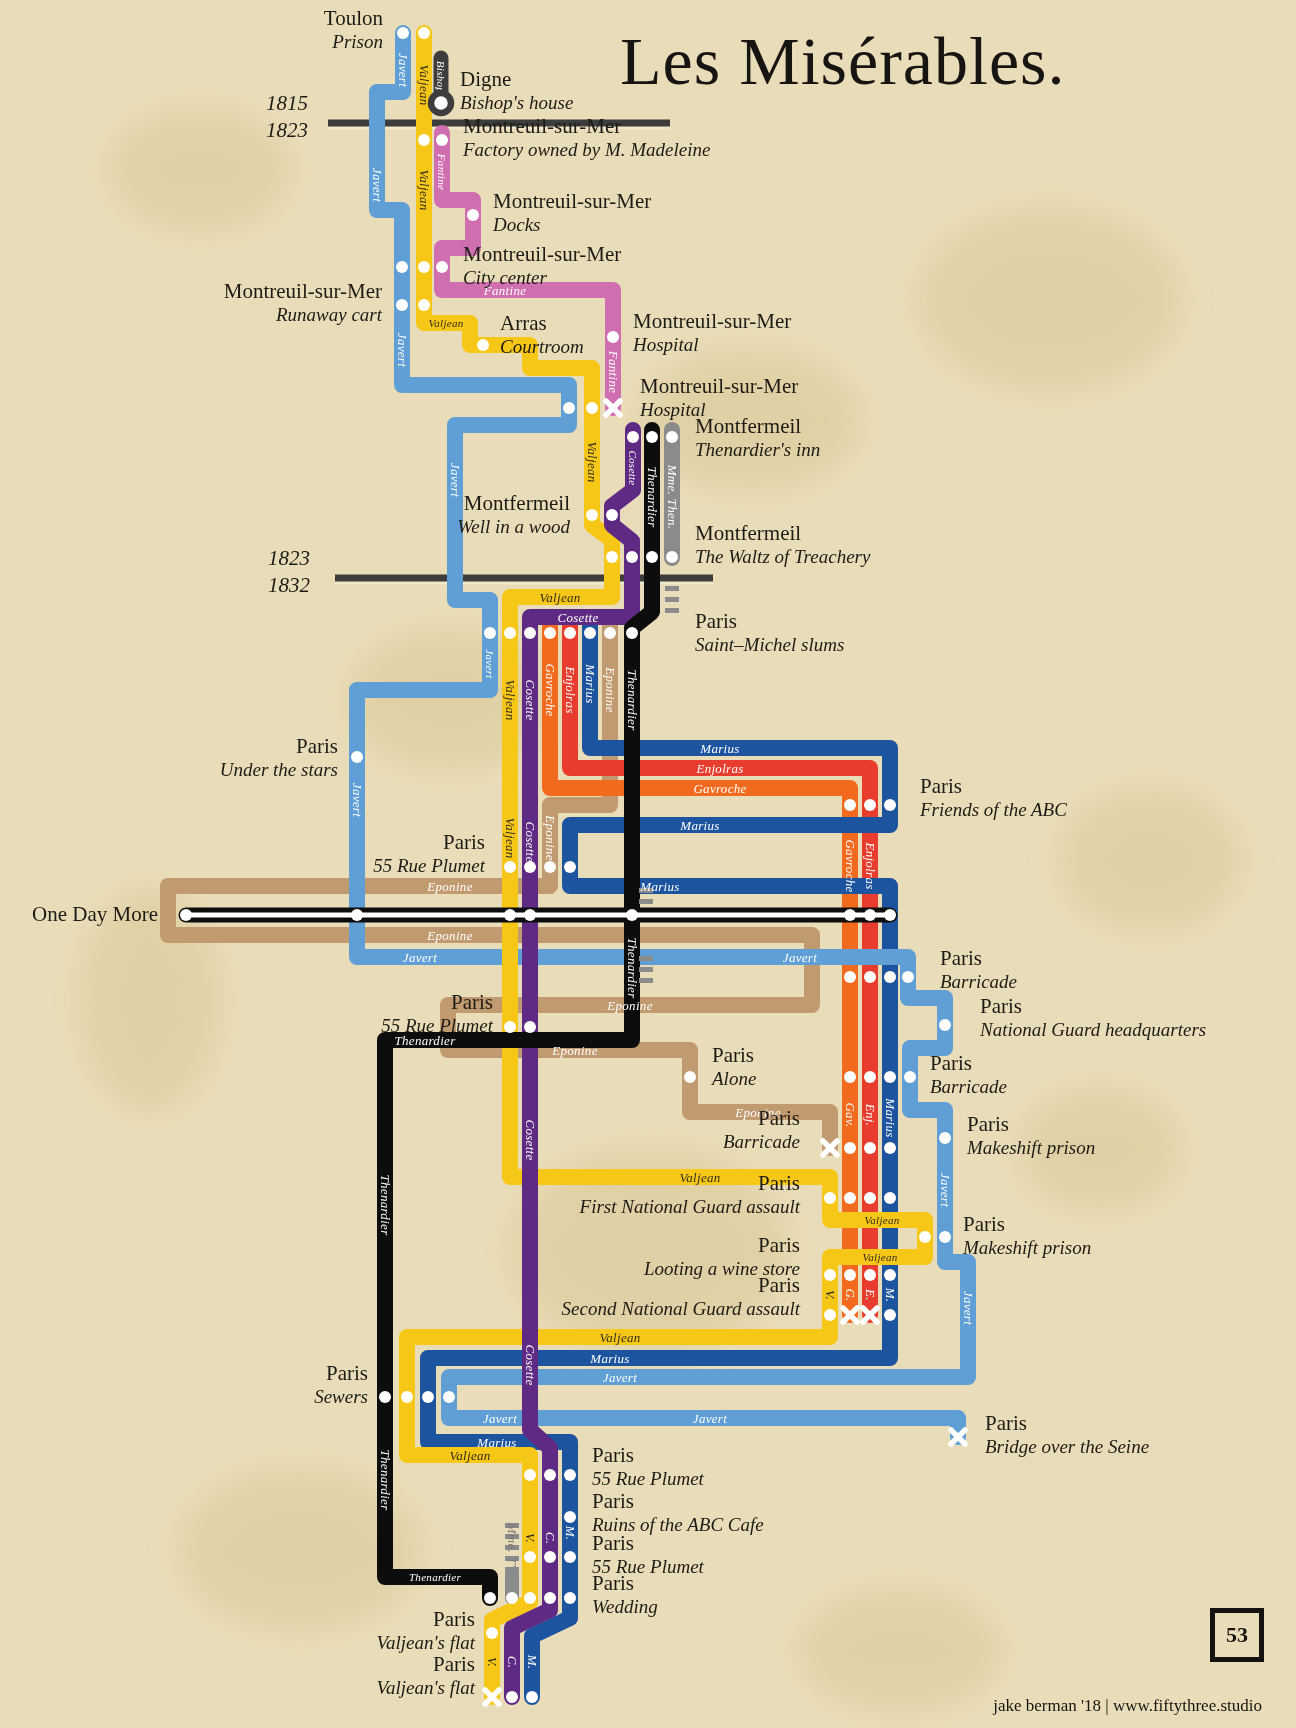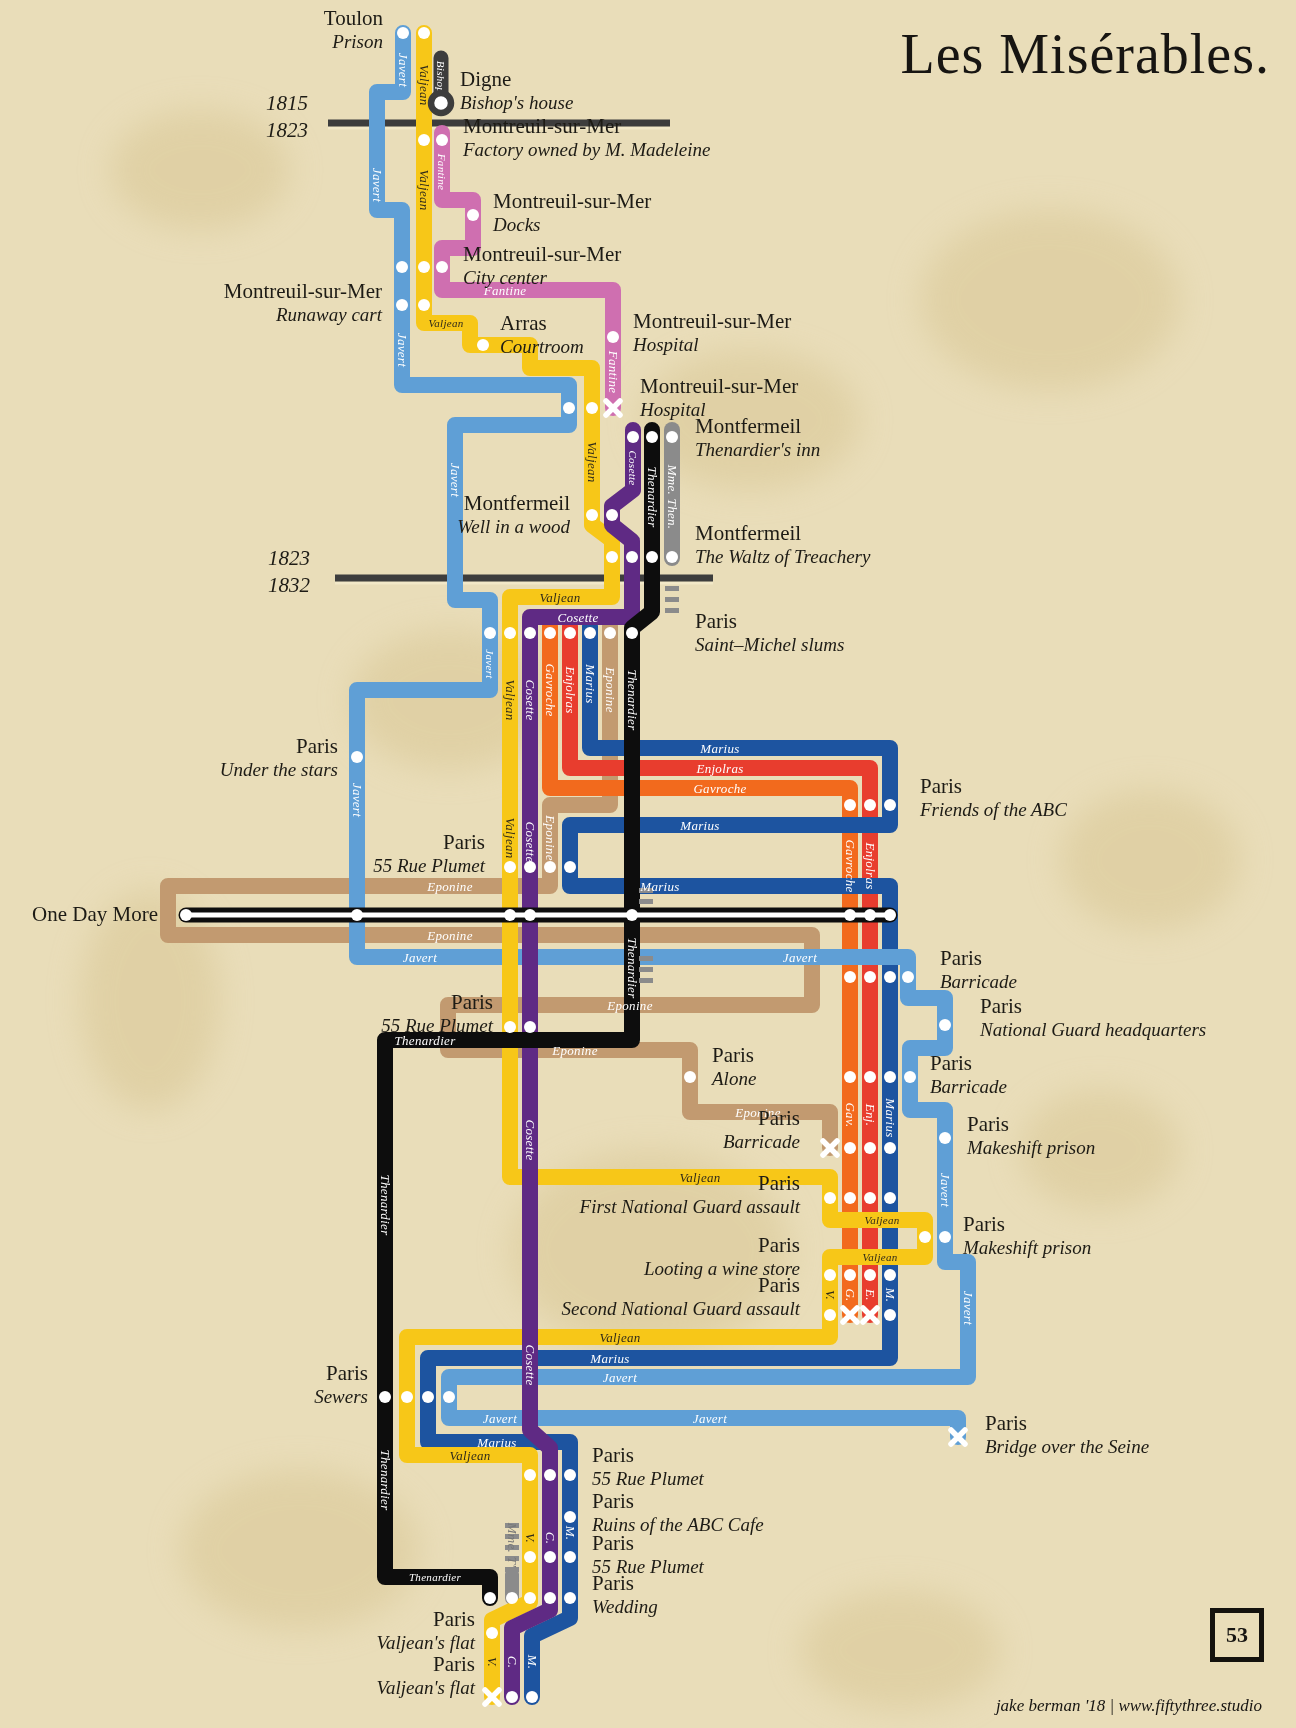--- a/index.html
+++ b/index.html
@@ -1,21 +1,21 @@
 <!DOCTYPE html>
 <html><head>
 <meta charset="utf-8">
 <style>
   html,body{margin:0;padding:0;background:#cfc3a0;}
   #poster{position:relative;width:1296px;height:1728px;background:#e9ddb9;overflow:hidden;
           font-family:"Liberation Serif",serif;}
   svg{position:absolute;left:0;top:0;}
   .overlay{position:absolute;color:#171512;}
-  #title{left:620px;top:22px;width:650px;text-align:right;font-size:56px;letter-spacing:1px;}
-  #credit{right:34px;bottom:12px;font-style:italic;font-size:17px;text-align:right;}
+  #title{left:620px;top:22px;width:650px;text-align:left;font-size:68px;letter-spacing:1px;}
+  #credit{right:34px;bottom:12px;font-size:17px;text-align:right;}
   #logo{right:32px;bottom:66px;width:44px;height:44px;border:5px solid #14120e;
         font-size:22px;font-weight:bold;display:flex;align-items:center;justify-content:center;}
   text{font-family:"Liberation Serif",serif;}
   .st-city{font-size:21px;fill:#1d1b15;}
   .st-place{font-size:19px;font-style:italic;fill:#1d1b15;}
   .era{font-size:21px;font-style:italic;fill:#1d1b15;}
   .chip{font-style:italic;letter-spacing:.3px;}
 </style>
 </head>
 <body>

